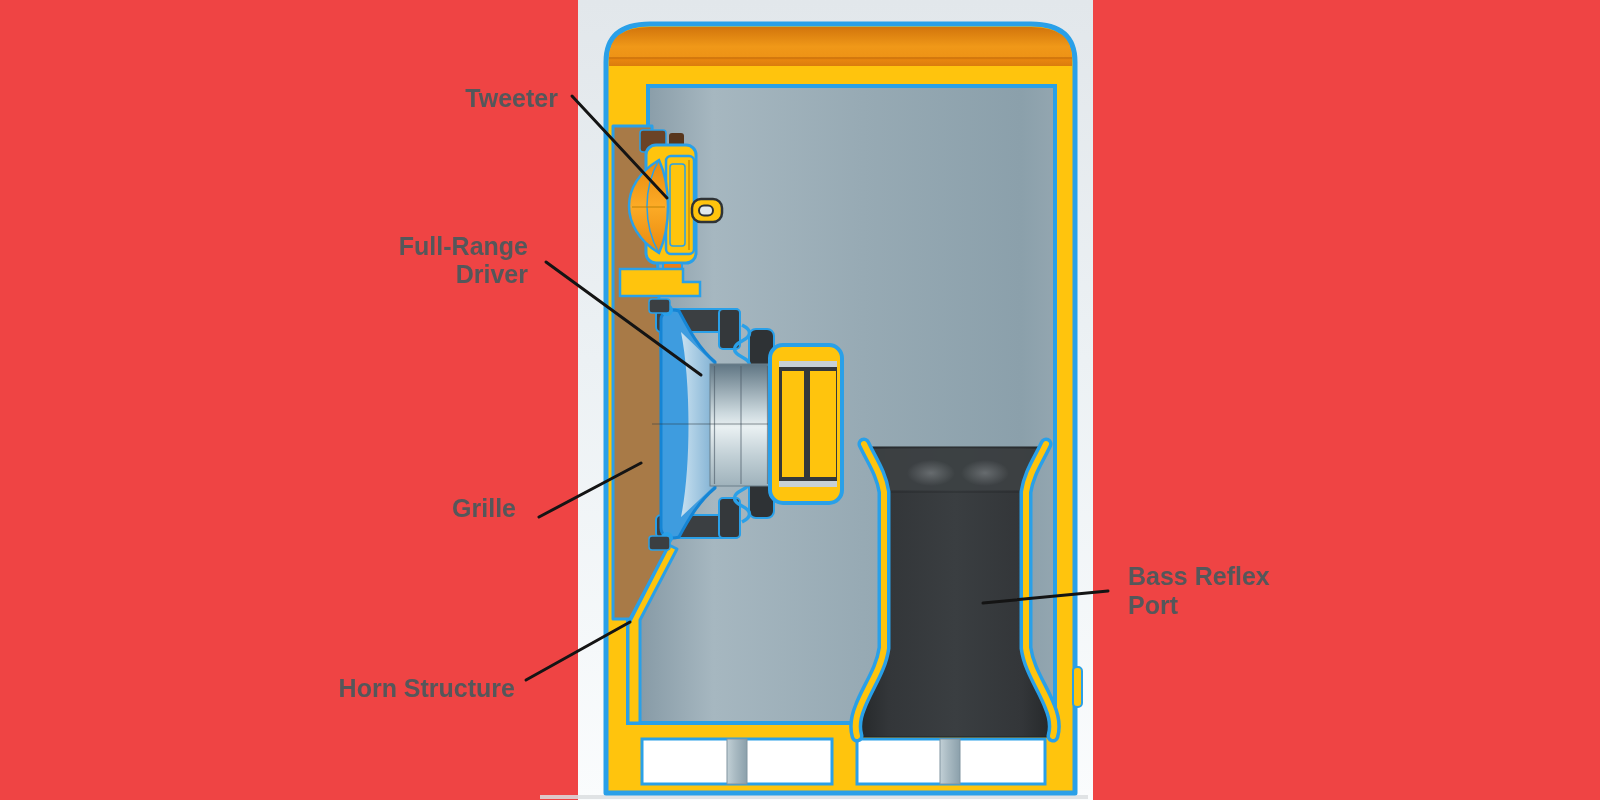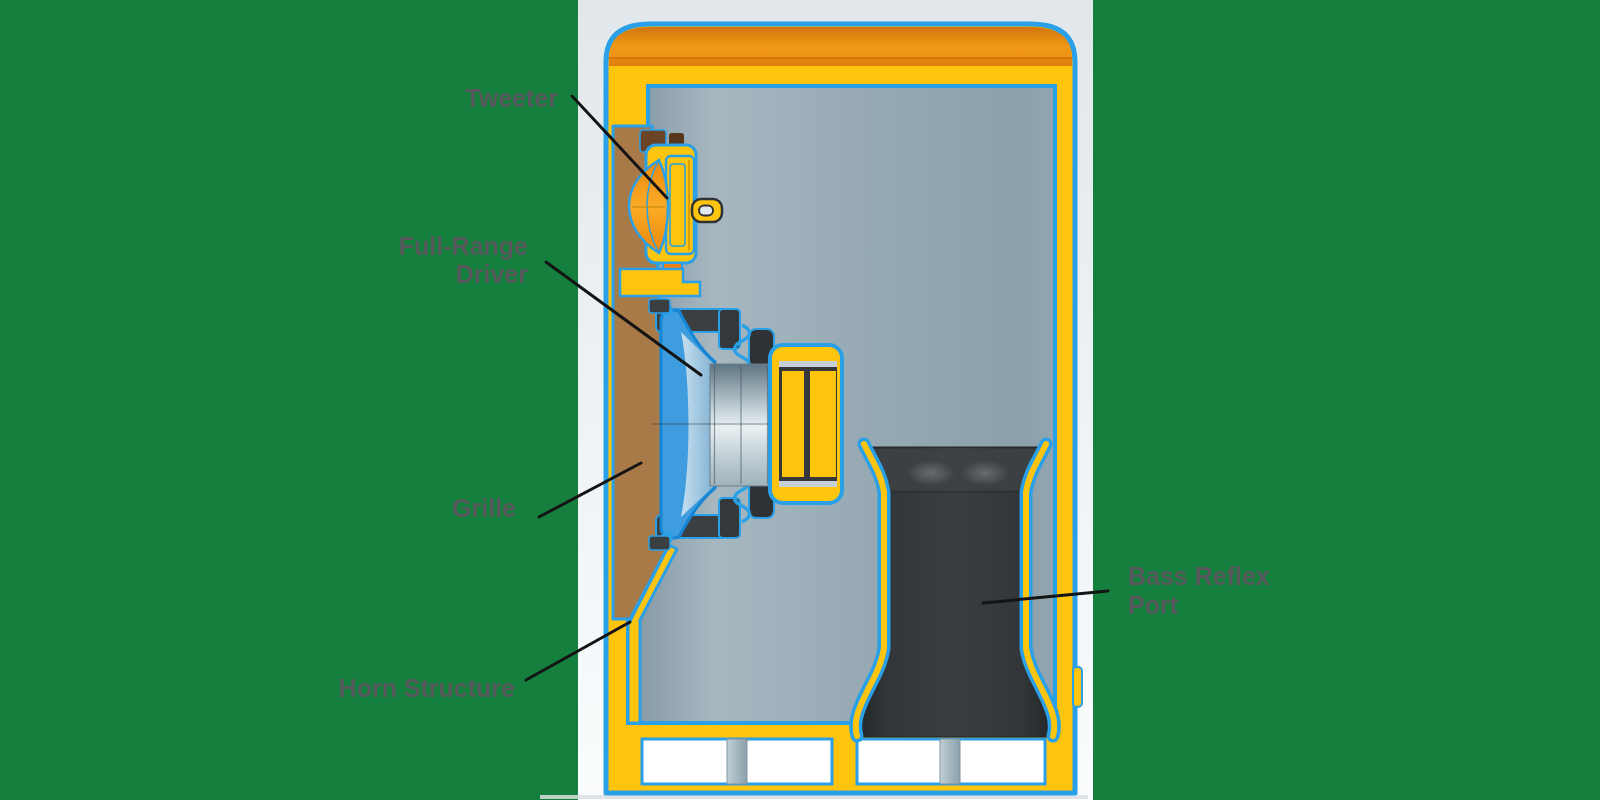--- a/index.html
+++ b/index.html
@@ -1,20 +1,20 @@
 <!DOCTYPE html>
 <html><head>
 <meta charset="utf-8">
 <style>
   html, body { margin: 0; padding: 0; background: #ffffff; }
   .stage {
     position: relative;
     width: 1600px;
     height: 800px;
-    background: #15803d;
+    background: #ef4444;
     overflow: hidden;
     font-family: "Liberation Sans", sans-serif;
   }
   .stage svg { position: absolute; inset: 0; display: block; }
   .callout-label {
     font-family: "Liberation Sans", sans-serif;
     font-weight: bold;
     font-size: 25px;
     fill: #55575A;
   }

